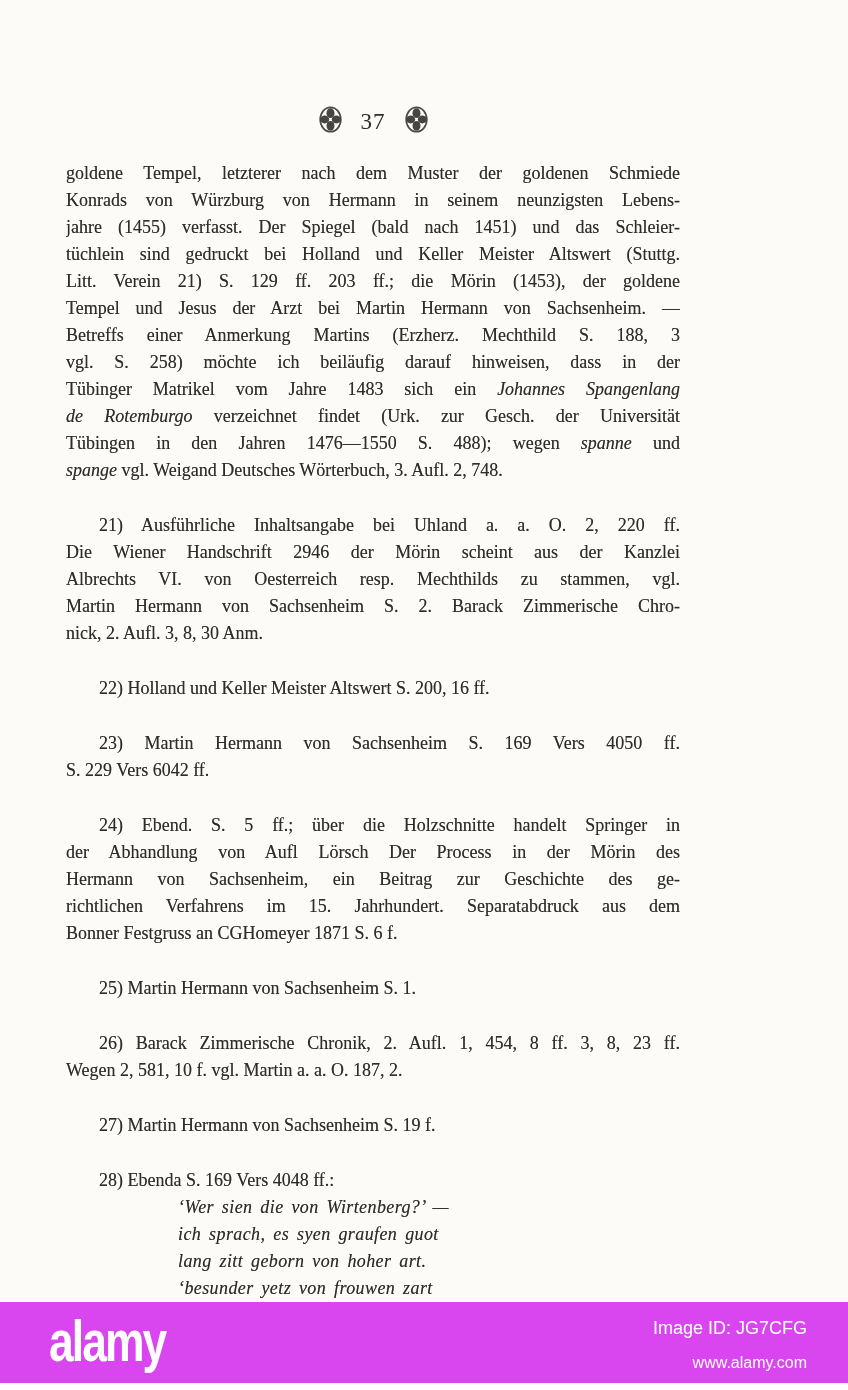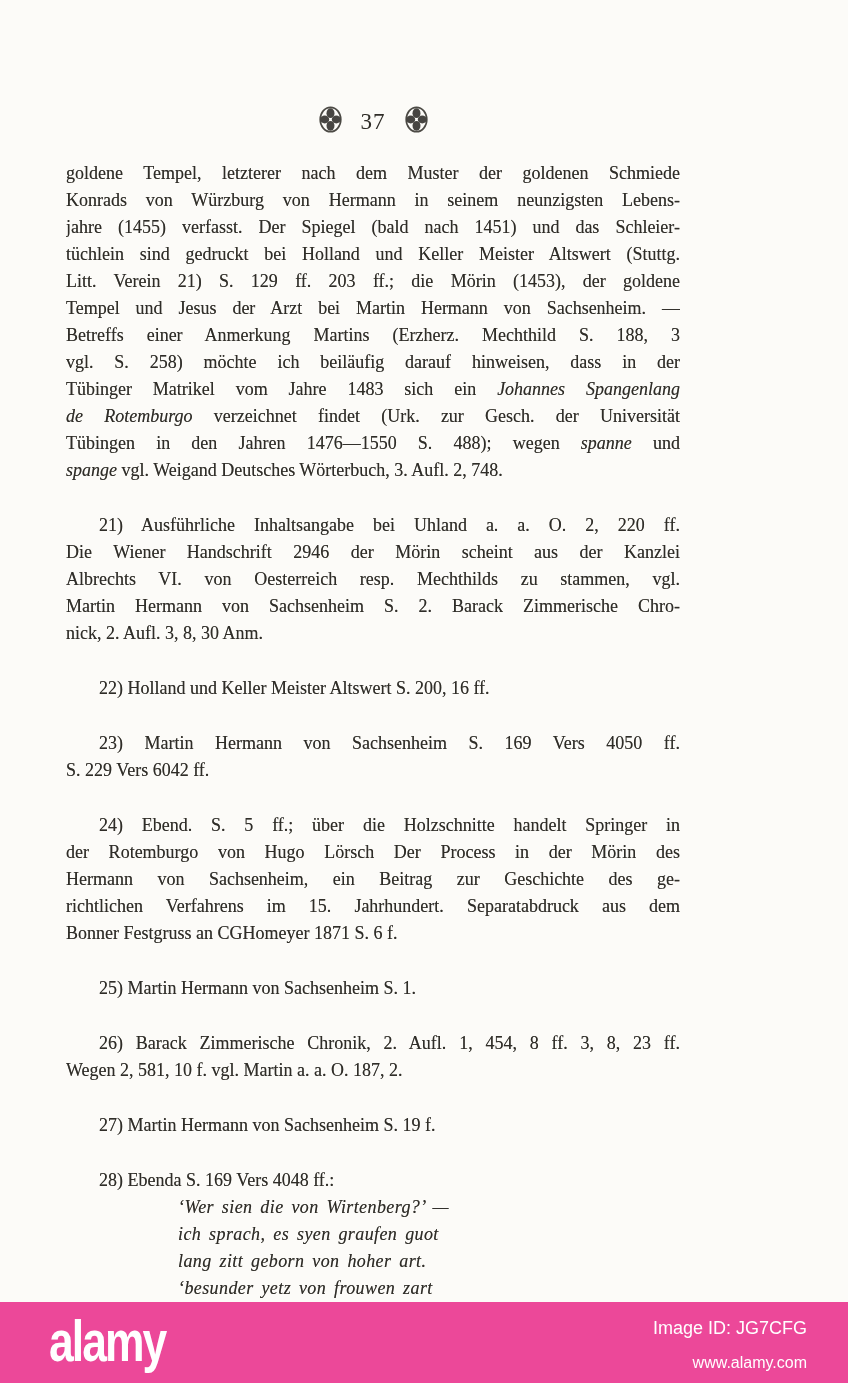--- a/index.html
+++ b/index.html
@@ -52,21 +52,21 @@
     letter-spacing: .4px;
     word-spacing: 3px;
   }
   .line i { font-style: italic; }
 
   
   .wm-bar {
     position: absolute;
     top: 1302px; left: 0;
     width: 848px; height: 81px;
-    background: #ec4899;
+    background: #d946ef;
   }
   .wm-strip-bottom {
     position: absolute;
     top: 1383px; left: 0;
     width: 848px; height: 7px;
     background: #ffffff;
   }
   .wm-logo {
     position: absolute;
     left: 49px; top: 11px;
@@ -131,21 +131,21 @@
       <div class="line noj"><i>spange</i><span> vgl. Weigand Deutsches Wörterbuch, 3. Aufl. 2, 748.</span></div>
       <div class="line ind"><span>21) Ausführliche Inhaltsangabe bei Uhland a. a. O. 2, 220 ff.</span></div>
       <div class="line"><span>Die Wiener Handschrift 2946 der Mörin scheint aus der Kanzlei</span></div>
       <div class="line"><span>Albrechts VI. von Oesterreich resp. Mechthilds zu stammen, vgl.</span></div>
       <div class="line"><span>Martin Hermann von Sachsenheim S. 2. Barack Zimmerische Chro-</span></div>
       <div class="line noj"><span>nick, 2. Aufl. 3, 8, 30 Anm.</span></div>
       <div class="line noj ind"><span>22) Holland und Keller Meister Altswert S. 200, 16 ff.</span></div>
       <div class="line ind"><span>23) Martin Hermann von Sachsenheim S. 169 Vers 4050 ff.</span></div>
       <div class="line noj"><span>S. 229 Vers 6042 ff.</span></div>
       <div class="line ind"><span>24) Ebend. S. 5 ff.; über die Holzschnitte handelt Springer in</span></div>
-      <div class="line"><span>der Rotemburgo von Hugo Lörsch Der Process in der Mörin des</span></div>
+      <div class="line"><span>der Abhandlung von Aufl Lörsch Der Process in der Mörin des</span></div>
       <div class="line"><span>Hermann von Sachsenheim, ein Beitrag zur Geschichte des ge-</span></div>
       <div class="line"><span>richtlichen Verfahrens im 15. Jahrhundert. Separatabdruck aus dem</span></div>
       <div class="line noj"><span>Bonner Festgruss an CGHomeyer 1871 S. 6 f.</span></div>
       <div class="line noj ind"><span>25) Martin Hermann von Sachsenheim S. 1.</span></div>
       <div class="line ind"><span>26) Barack Zimmerische Chronik, 2. Aufl. 1, 454, 8 ff. 3, 8, 23 ff.</span></div>
       <div class="line noj"><span>Wegen 2, 581, 10 f.  vgl. Martin a. a. O. 187, 2.</span></div>
       <div class="line noj ind"><span>27) Martin Hermann von Sachsenheim S. 19 f.</span></div>
       <div class="line noj ind"><span>28) Ebenda S. 169 Vers 4048 ff.:</span></div>
       <div class="line noj verse"><span>‘Wer sien die von Wirtenberg?’ —</span></div>
       <div class="line noj verse"><span>ich sprach, es syen graufen guot</span></div>

